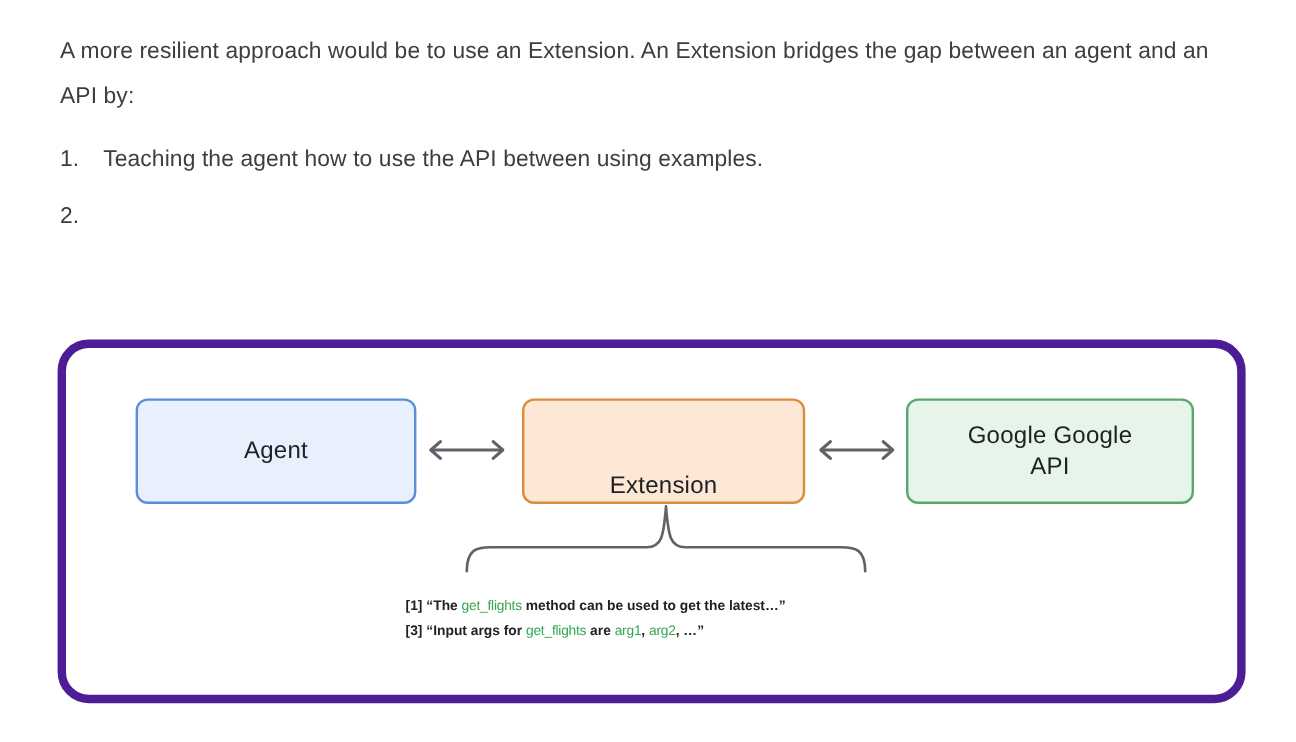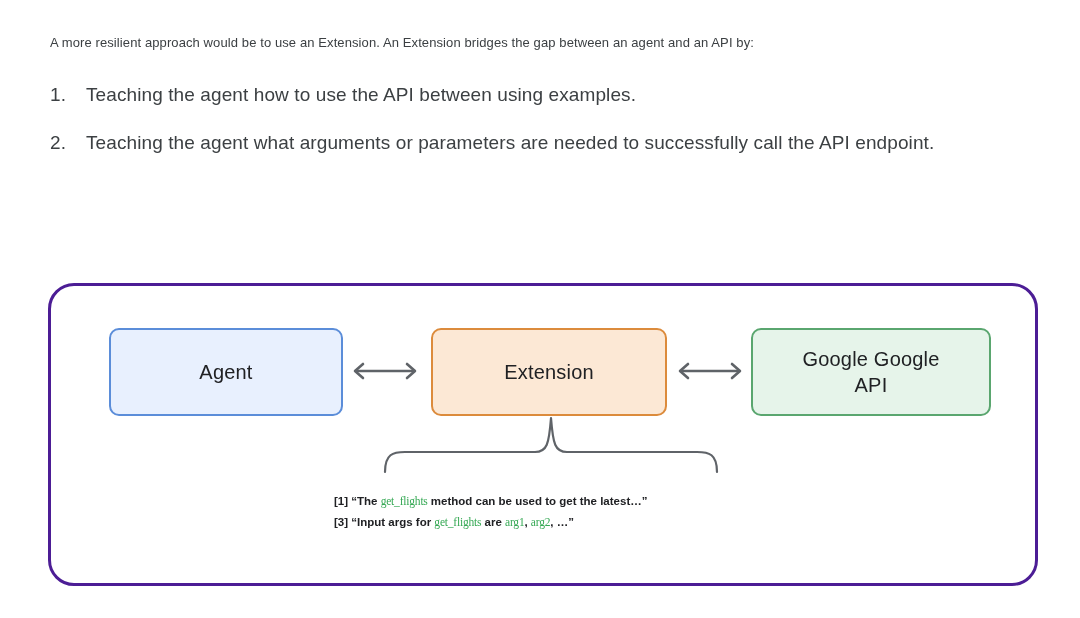--- a/index.html
+++ b/index.html
@@ -16,21 +16,21 @@
   }
 
   
   .prose {
     position: absolute;
     left: 50px;
     top: 24px;
     width: 960px;
   }
   .para {
-    font-size: 13px;
+    font-size: 19px;
     line-height: 38px;
     color: #3c4043;
     margin: 0 0 14px 0;
     letter-spacing: 0.1px;
   }
   .olist {
     margin: 0;
     padding: 0;
     list-style: none;
   }
@@ -53,21 +53,21 @@
     font-size: 19px;
   }
 
   
   .diagram-card {
     position: absolute;
     left: 48px;
     top: 283px;
     width: 990px;
     height: 303px;
-    border: 3px solid #4c1d95;
+    border: 7px solid #4c1d95;
     border-radius: 26px;
     background: #ffffff;
     box-sizing: border-box;
   }
 
   .node {
     position: absolute;
     box-sizing: border-box;
     border-radius: 10px;
     display: flex;
@@ -88,20 +88,21 @@
     background: #e8f0fe;
     border: 2px solid #5b8dd9;
   }
   .node-extension {
     left: 380px;
     top: 42px;
     width: 236px;
     height: 88px;
     background: #fce8d5;
     border: 2px solid #dc8b3c;
+    align-items: flex-end;
   }
   .node-api {
     left: 700px;
     top: 42px;
     width: 240px;
     height: 88px;
     background: #e6f4ea;
     border: 2px solid #5aa66f;
   }
 
@@ -135,21 +136,21 @@
     color: #202124;
     font-family: "Liberation Sans", sans-serif;
     white-space: nowrap;
     font-weight: 600;
   }
   .cap-line .idx {
     font-weight: 600;
     color: #202124;
   }
   .code {
-    font-family: Liberation Serif, serif;
+    font-family: Liberation Sans, sans-serif;
     color: #34a853;
     font-size: 11.5px;
     font-weight: 400;
     letter-spacing: -0.2px;
     text-align: right;
   }
   .punct {
     color: #202124;
     font-weight: 600;
   }
@@ -160,21 +161,20 @@
 <div class="prose">
   <p class="para">A more resilient approach would be to use an Extension. An Extension bridges the gap between an agent and an API by:</p>
 
   <ol class="olist">
     <li>
       <span class="marker">1.</span>
       <span>Teaching the agent how to use the API between using examples.</span>
     </li>
     <li>
       <span class="marker">2.</span>
-      <span>Teaching the agent what arguments or parameters are needed to successfully call the API endpoint.</span>
     </li>
   </ol>
 </div>
 
 <div class="diagram-card">
 
   <div class="node node-agent">
     <span>Agent</span>
   </div>
 

